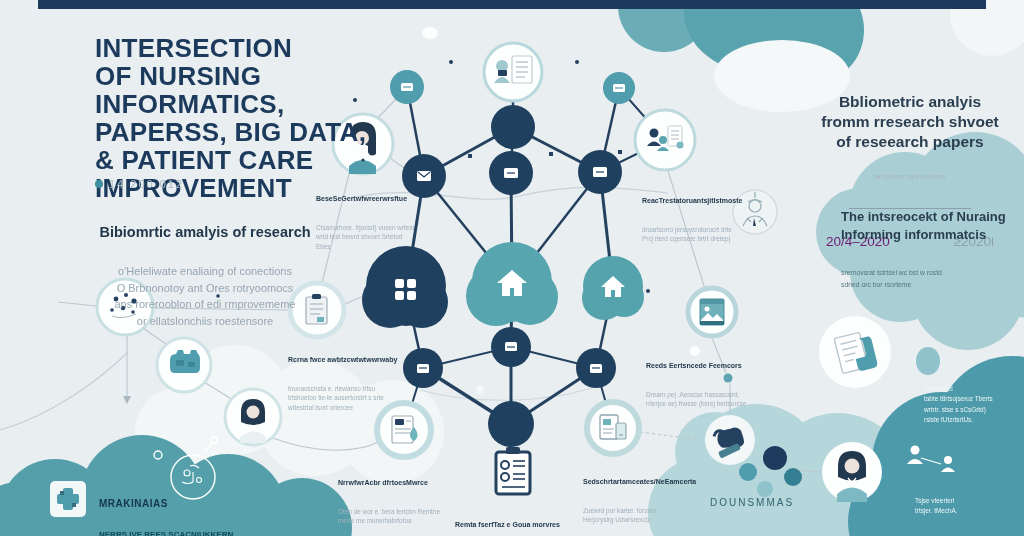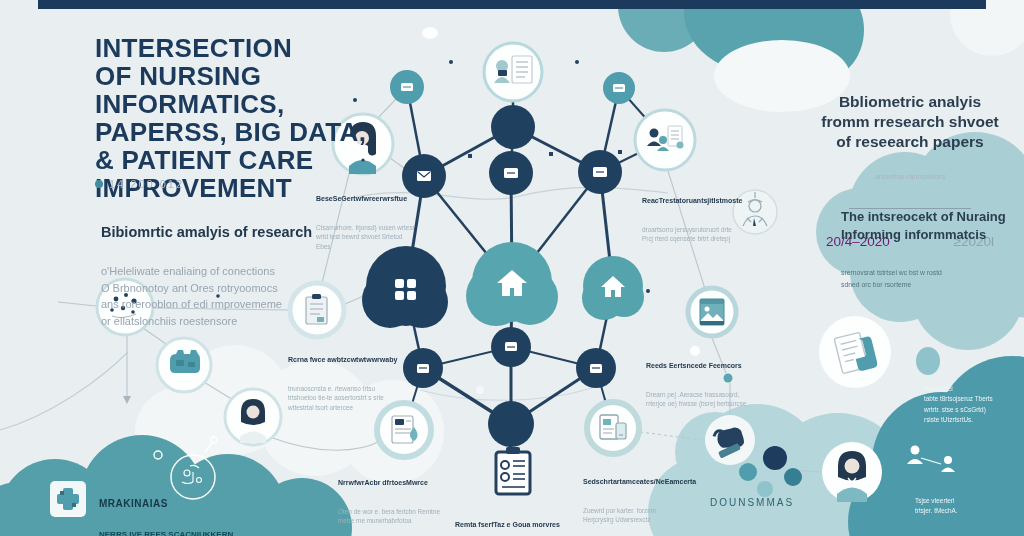--- a/index.html
+++ b/index.html
@@ -6,21 +6,21 @@
   .canvas{position:relative;width:1024px;height:536px;background:#e9eef1;overflow:hidden;}
   .scene{position:absolute;left:0;top:0;z-index:1;}
   .txt{position:absolute;z-index:3;white-space:pre-line;}
   
   .title{left:95px;top:34px;width:290px;font-size:26px;line-height:1.08;font-weight:bold;
          color:#1c3a5c;letter-spacing:.3px;}
   .stat{left:95px;top:178px;display:flex;align-items:center;gap:6px;}
   .stat .dot{width:8px;height:8px;border-radius:50%;background:#3f8fa0;}
   .stat .num{font-size:11px;letter-spacing:2px;color:#a9bac3;}
   
-  .left-block{left:101px;top:206px;width:250px;}
+  .left-block{left:80px;top:206px;width:250px;text-align:center;}
   .left-block h3{margin:0 0 5px 0;font-size:14.5px;color:#22384c;}
   .left-block p{margin:0;font-size:11px;line-height:1.5;color:#97a6b1;}
   
   .top-right{left:820px;top:74px;width:180px;text-align:center;}
   .top-right .h{font-size:15.5px;font-weight:bold;color:#2a3e50;line-height:1.28;}
   .top-right .s{font-size:8px;color:#a9b6be;margin-top:3px;}
   .top-right .rule{width:122px;height:1px;background:#8ba0ab;margin:9px auto 7px auto;}
   .top-right .dates{display:flex;justify-content:space-between;padding:0 6px;}
   .top-right .d1{font-size:13.5px;color:#701a75;}
   .top-right .d2{font-size:13.5px;color:#8ea3ae;}

